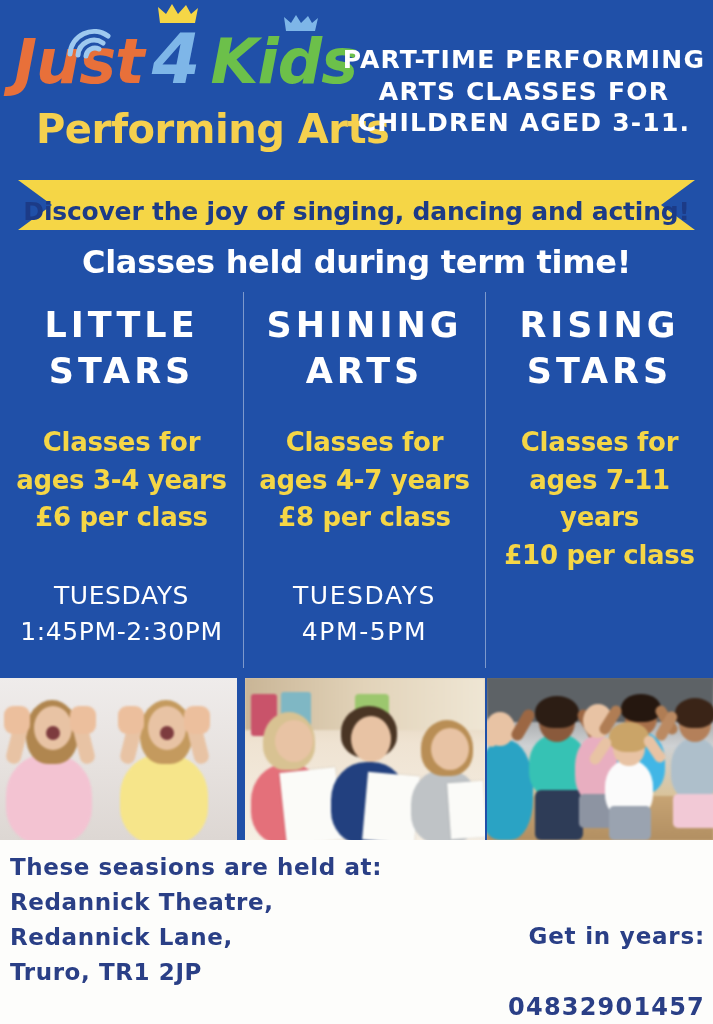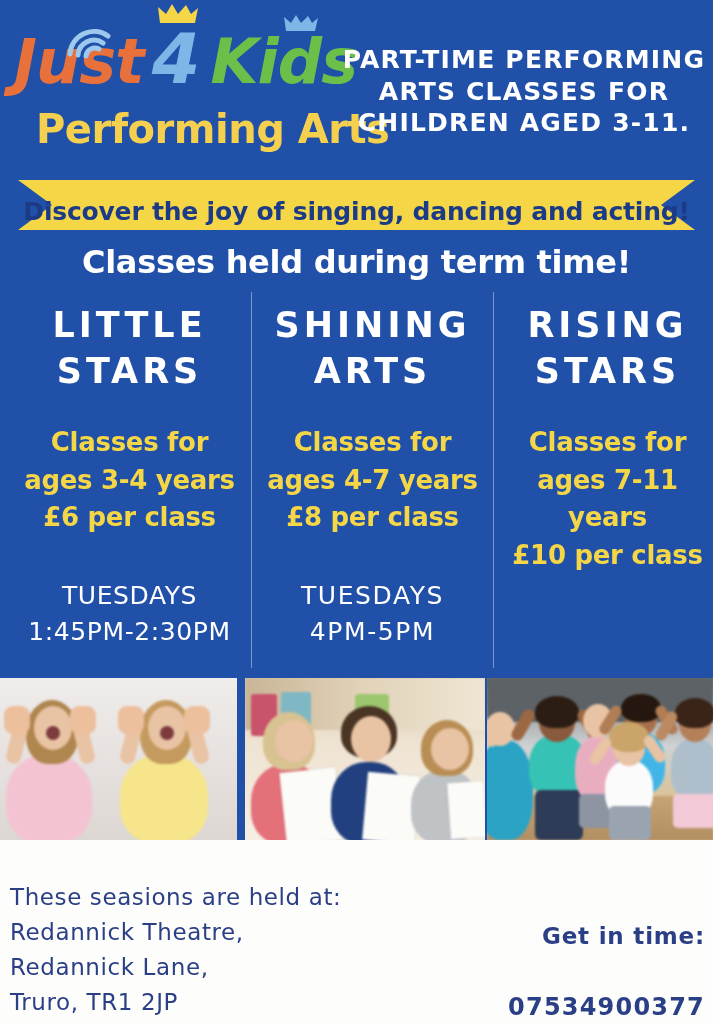--- a/index.html
+++ b/index.html
@@ -63,21 +63,21 @@
     white-space:nowrap;
   }
 
   .subheading{
     position:absolute;left:0;top:243px;width:713px;text-align:center;
     color:#ffffff;font-family:"DejaVu Sans", sans-serif;
     font-weight:bold;font-size:32px;letter-spacing:-0.3px;
   }
 
   
-  .cols{position:absolute;left:0;top:292px;width:633px;height:378px;margin-left:8px;}
+  .cols{position:absolute;left:0;top:292px;width:633px;height:378px;}
   .divider{
     position:absolute;top:0;width:1px;height:376px;
     background:rgba(255,255,255,0.42);
   }
   .divider.d1{left:243px;}
   .divider.d2{left:485px;}
 
   .col{
     position:absolute;top:0;height:378px;
     display:flex;flex-direction:column;align-items:center;
@@ -126,22 +126,22 @@
   .blurlayer{position:absolute;left:0;top:0;width:100%;height:100%;filter:blur(1.1px);}
 
   
   .footer{
     position:absolute;left:0;top:840px;width:713px;height:184px;
     background:#fdfdfb;
   }
   .footer-left{
     position:absolute;left:10px;top:10px;width:400px;
     color:#2a3f86;font-family:"DejaVu Sans", sans-serif;
-    font-weight:normal;font-size:23px;line-height:1.52;
-    letter-spacing:0.6px;white-space:pre-line;margin-top:30px;
+    font-weight:bold;font-size:23px;line-height:1.52;
+    letter-spacing:0.6px;white-space:pre-line;
   }
   .footer-right{
     position:absolute;right:8px;top:44px;width:520px;
     text-align:right;color:#2a3f86;
     font-family:"DejaVu Sans", sans-serif;
     font-weight:bold;font-size:23px;line-height:1.52;
     letter-spacing:0.8px;white-space:pre-line;
   }
   .fr-line{display:block;}
   .fr-phone{font-size:24px;letter-spacing:1.2px;}
@@ -307,20 +307,20 @@
       </div>
     </div>
   </div>
 
   <div class="footer">
     <div class="footer-left">These seasions are held at:
 Redannick Theatre,
 Redannick Lane,
 Truro, TR1 2JP</div>
     <div class="footer-right">
-      <span class="fr-line">Get in time:</span>
-      <span class="fr-line fr-phone">07534900377</span>
+      <span class="fr-line">Get in years:</span>
+      <span class="fr-line fr-phone">04832901457</span>
       
       
     </div>
   </div>
 
 </div>
 
 </body></html>

